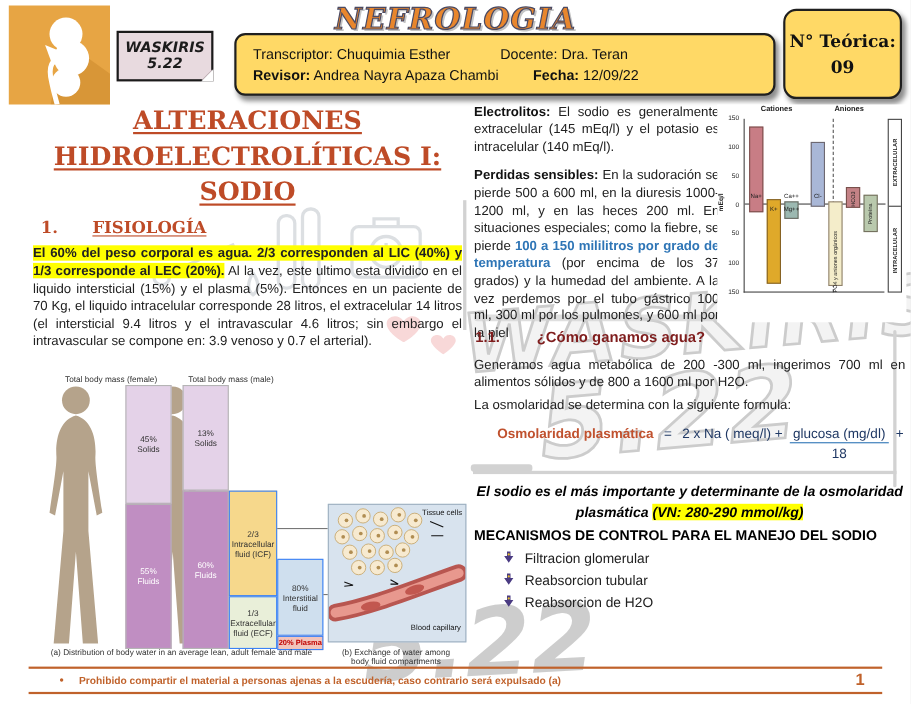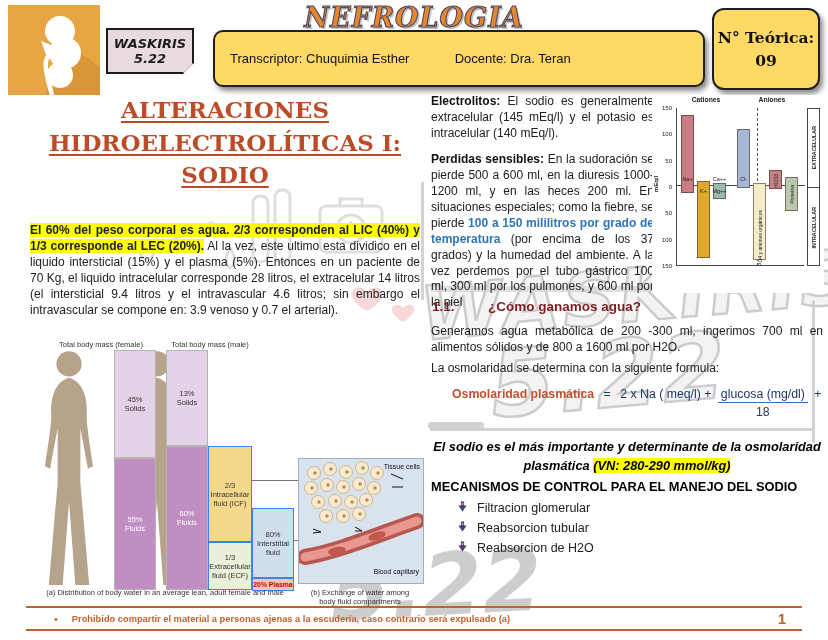--- a/index.html
+++ b/index.html
@@ -180,33 +180,43 @@
   <div class="course-title">NEFROLOGIA</div>
 
   <div class="info-box">
     <div>
       <span>Transcriptor:</span>
       <span>Chuquimia Esther</span>
       <span class="gap"></span>
       <span>Docente:</span>
       <span>Dra. Teran</span>
     </div>
+    <div>
+      <b>Revisor:</b>
+      <span>Andrea Nayra Apaza Chambi</span>
+      <span class="gap" style="width:24px;"></span>
+      <b>Fecha:</b>
+      <span>12/09/22</span>
+    </div>
   </div>
 
   <div class="lecture-box">
     <span>N° Teórica:</span>
     <span>09</span>
   </div>
 
   <div class="main-title">
     <div><span>ALTERACIONES</span></div>
     <div><span>HIDROELECTROLÍTICAS I:</span></div>
     <div><span>SODIO</span></div>
   </div>
 
+  <div class="sec-head sec1">
+    <span class="num">1.</span><span class="t">FISIOLOGÍA</span>
+  </div>
 
   <p class="para para1"><span class="hl">El 60% del peso corporal es agua. 2/3 corresponden al LIC (40%) y 1/3 corresponde al LEC (20%).</span><span> Al la vez, este ultimo esta dividico en el liquido intersticial (15%) y el plasma (5%).  Entonces en un paciente de 70 Kg, el liquido intracelular corresponde 28 litros, el extracelular 14 litros  (el intersticial 9.4 litros y el intravascular 4.6 litros; sin embargo el intravascular se compone en: 3.9 venoso y 0.7 el arterial).</span></p>
 
   <div class="bodyfig">
     <div class="abs ftitle" style="left:6px;width:130px;">Total body mass (female)</div>
     <div class="abs ftitle" style="left:120px;width:120px;">Total body mass (male)</div>
 
     <svg class="abs" style="left:0;top:10px;" width="78" height="240" viewBox="0 0 60 190">
       <g fill="#b5a38b">
           <circle cx="30" cy="11" r="10"></circle>

